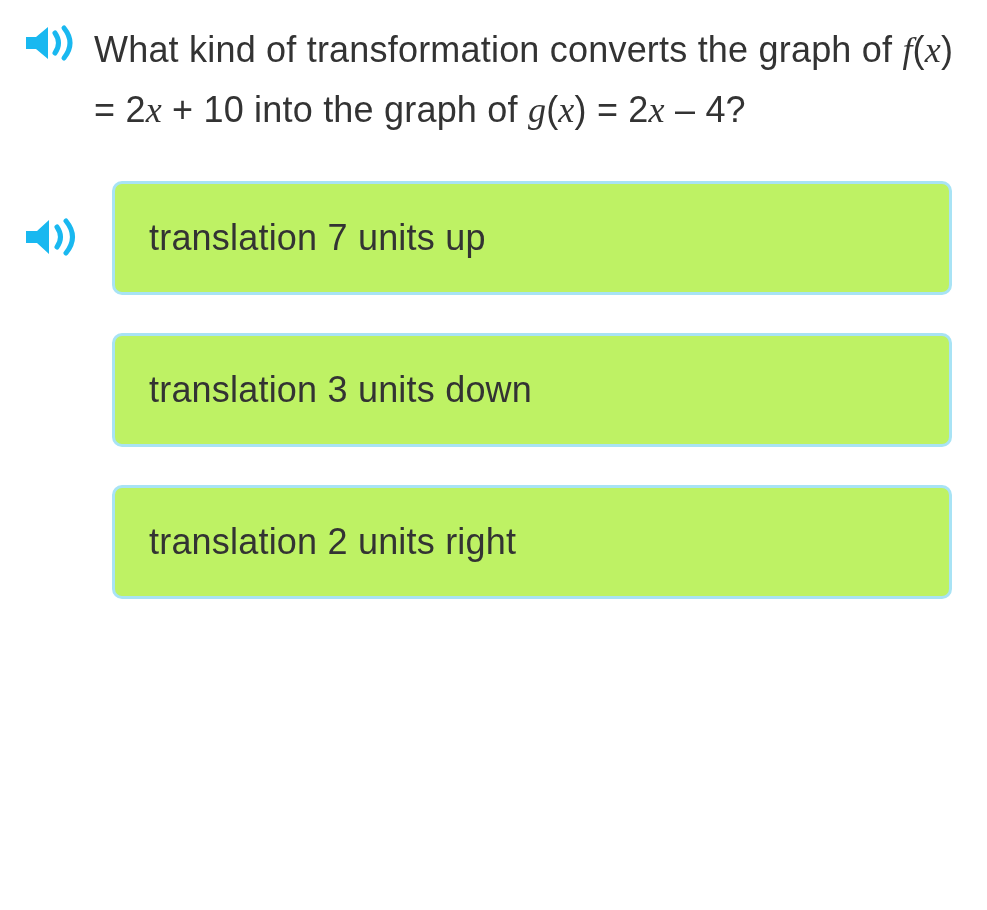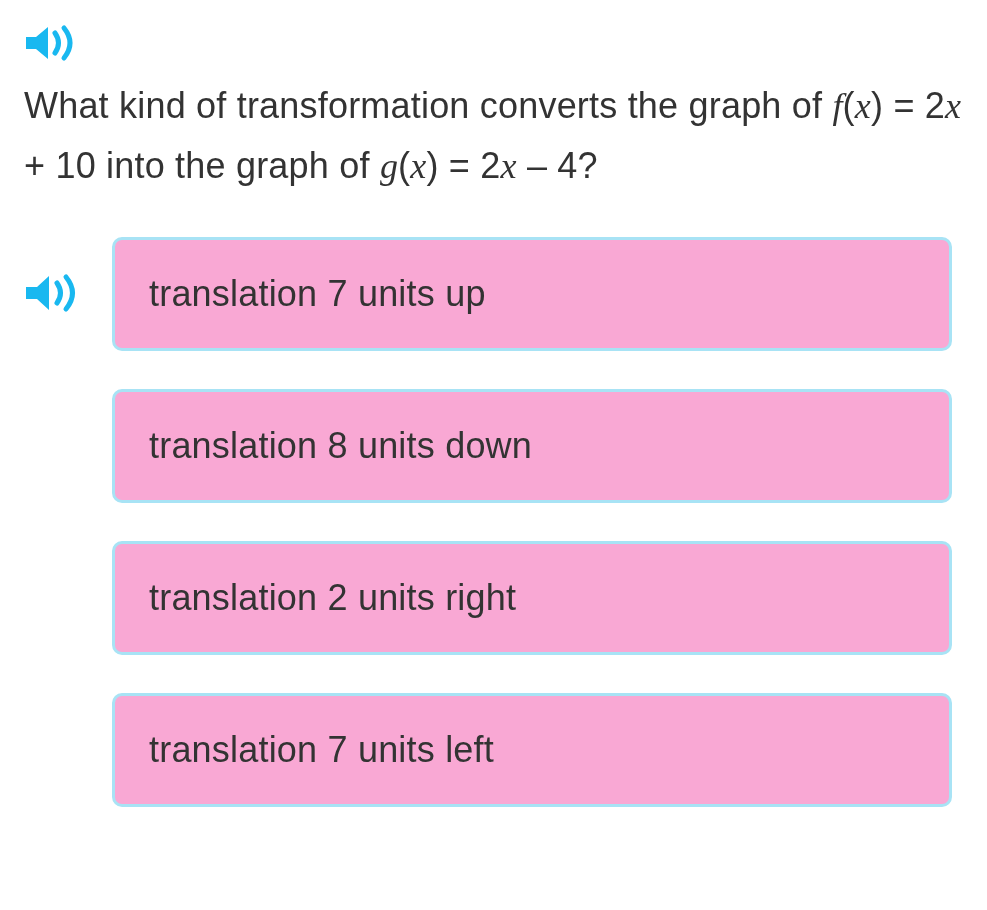--- a/index.html
+++ b/index.html
@@ -12,21 +12,20 @@
     background: #ffffff;
     padding: 20px 24px;
     width: 987px;
     color: #333333;
   }
   .question-row {
     display: flex;
     align-items: flex-start;
     gap: 14px;
     margin-bottom: 40px;
-    flex-direction: column;
   }
   .speaker-icon {
     flex-shrink: 0;
     width: 56px;
     height: 38px;
     margin-top: 4px;
     cursor: pointer;
   }
   .question-text {
     font-size: 36px;
@@ -58,21 +57,21 @@
   .answers-list {
     display: flex;
     flex-direction: column;
     gap: 38px;
     flex: 1;
     max-width: 840px;
   }
   .answer-option {
     border: 3px solid #a8e3f5;
     border-radius: 10px;
-    background: #f9a8d4;
+    background: #bef264;
     padding: 33px 34px;
     font-size: 36px;
     color: #333333;
     cursor: pointer;
     text-align: left;
     letter-spacing: 0.2px;
   }
 </style>
 </head>
 <body>
@@ -96,22 +95,19 @@
       <path d="M 2 14 L 13 14 L 25 3 L 25 37 L 13 26 L 2 26 Z" fill="#19b8f0"></path>
       <path d="M 33 10 Q 40 20 33 30" stroke="#19b8f0" stroke-width="5" fill="none" stroke-linecap="round"></path>
       <path d="M 42 4 Q 55 20 42 36" stroke="#19b8f0" stroke-width="5" fill="none" stroke-linecap="round"></path>
     </svg>
   </span>
   <div class="answers-list">
     <div class="answer-option">
       <span>translation 7 units up</span>
     </div>
     <div class="answer-option">
-      <span>translation 8 units down</span>
+      <span>translation 3 units down</span>
     </div>
     <div class="answer-option">
       <span>translation 2 units right</span>
-    </div>
-    <div class="answer-option">
-      <span>translation 7 units left</span>
     </div>
   </div>
 </div>
 
 </body></html>

